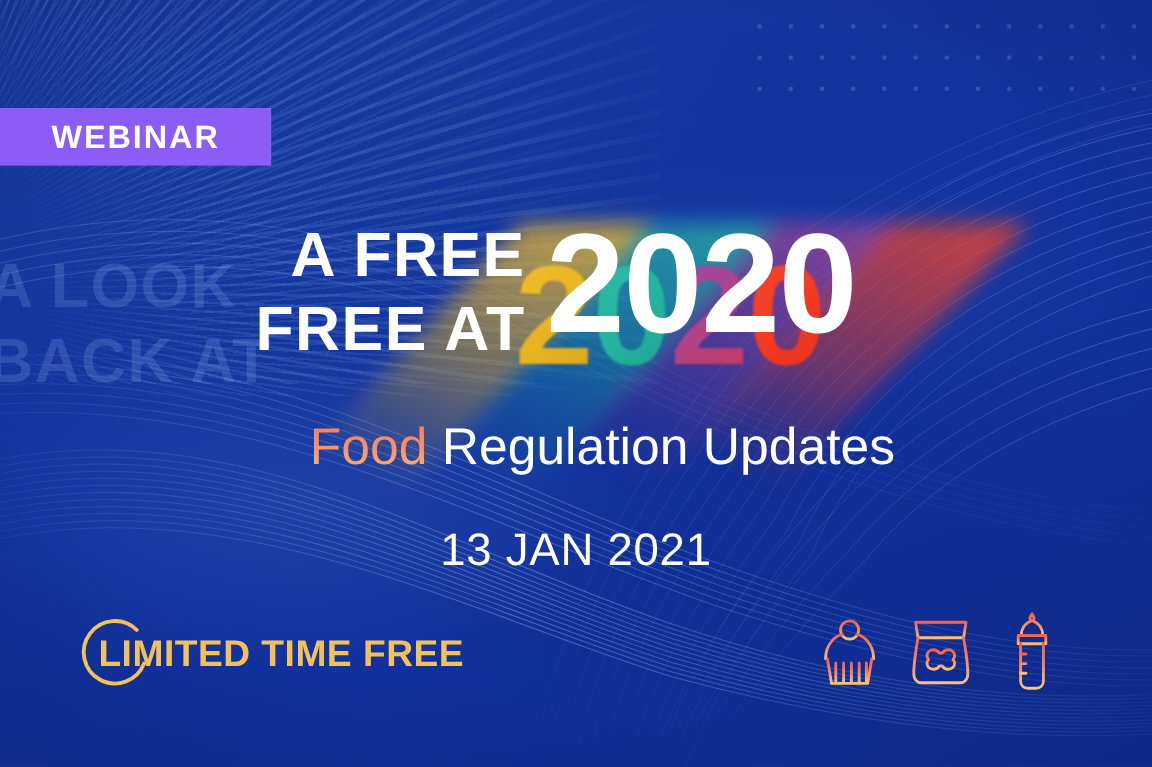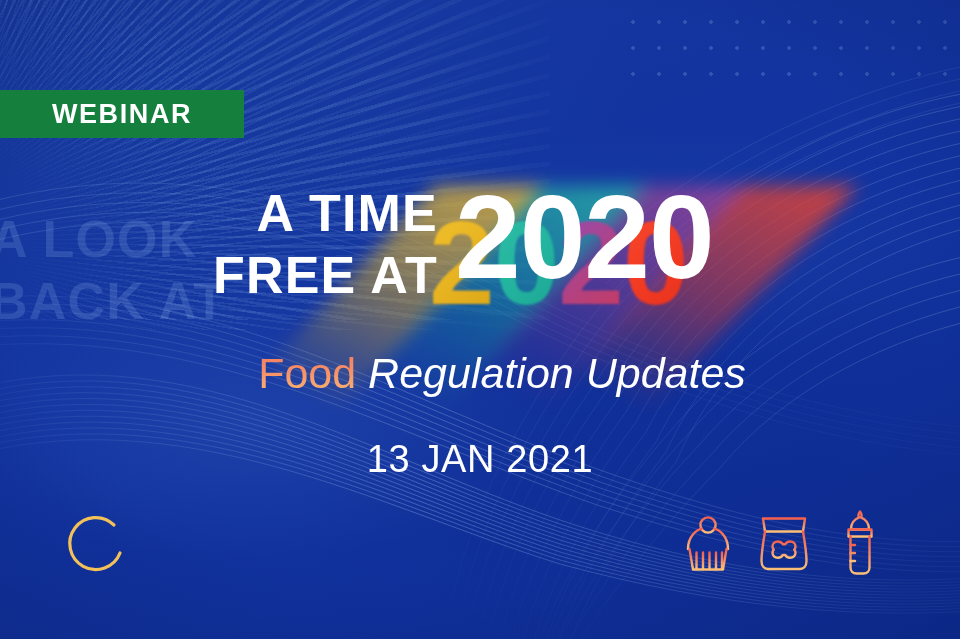--- a/index.html
+++ b/index.html
@@ -64,22 +64,22 @@
       radial-gradient(ellipse 40% 26% at 72% 38%, rgba(85,130,210,0.10) 0%, rgba(0,0,0,0) 72%);
   }
   .bg-vignette {
     background: radial-gradient(ellipse 88% 82% at 50% 46%, rgba(0,0,0,0) 55%, rgba(5,20,80,0.30) 100%);
   }
 
   
   .webinar-badge {
     position: absolute;
     left: 0; top: 90px;
-    width: 244px; height: 48px;
-    background: #15803d;
+    width: 226px; height: 48px;
+    background: #8b5cf6;
     display: flex; align-items: center; justify-content: center;
     z-index: 6;
   }
   .webinar-badge span {
     color: #ffffff;
     font-size: 27px;
     font-weight: bold;
     letter-spacing: 1.6px;
   }
 
@@ -191,21 +191,21 @@
     white-space: nowrap;
   }
   .subtitle .food {
     background-image: linear-gradient(180deg, #f4795e 0%, #f69168 48%, #f9bb76 100%);
     -webkit-background-clip: text;
             background-clip: text;
     color: transparent;
     margin-left: 44px;
     -webkit-text-fill-color: transparent;
   }
-  .subtitle .rest { color: #ffffff; font-style: italic; }
+  .subtitle .rest { color: #ffffff; }
 
   
   .date {
     position: absolute;
     left: 0; top: 434px; width: 960px;
     text-align: center;
     z-index: 5;
     color: #ffffff;
     font-size: 38px;
     line-height: 50px;
@@ -344,21 +344,21 @@
   <div class="bg-layer bg-wash"></div>
   <div class="bg-layer bg-vignette"></div>
 
   <div class="webinar-badge">
     <span>WEBINAR</span>
   </div>
 
   <div class="headline">
     <div class="headline-row">
       <div class="look-wrap">
-        <span class="look-line" id="hl1" data-echo="A LOOK">A TIME</span>
+        <span class="look-line" id="hl1" data-echo="A LOOK">A FREE</span>
       </div>
     </div>
     <div class="headline-row">
       <div class="look-wrap">
         <span class="look-line" id="hl2" data-echo="BACK AT">FREE AT</span>
       </div>
     </div>
   </div>
 
   <div class="year-streaks">
@@ -380,20 +380,21 @@
   <div class="subtitle">
     <span class="food">Food</span><span class="rest"> Regulation Updates</span>
   </div>
 
   <div class="date">13 JAN 2021</div>
 
   <div class="ltf">
     <svg class="ltf-ring" viewBox="0 0 70 70">
       <path d="M52,12 A26,26 0 1 0 58,40" fill="none" stroke="#f2c159" stroke-width="3.2" stroke-linecap="round"></path>
     </svg>
+    <span class="ltf-text">LIMITED TIME FREE</span>
   </div>
 
   <div class="icons">
 
     <svg class="icon-slot" viewBox="0 0 56 70">
       <defs>
         <linearGradient id="ig1" x1="0" y1="0" x2="0" y2="1">
           <stop offset="0" stop-color="#f4604f"></stop>
           <stop offset="0.5" stop-color="#f68a64"></stop>
           <stop offset="1" stop-color="#fbc078"></stop>

